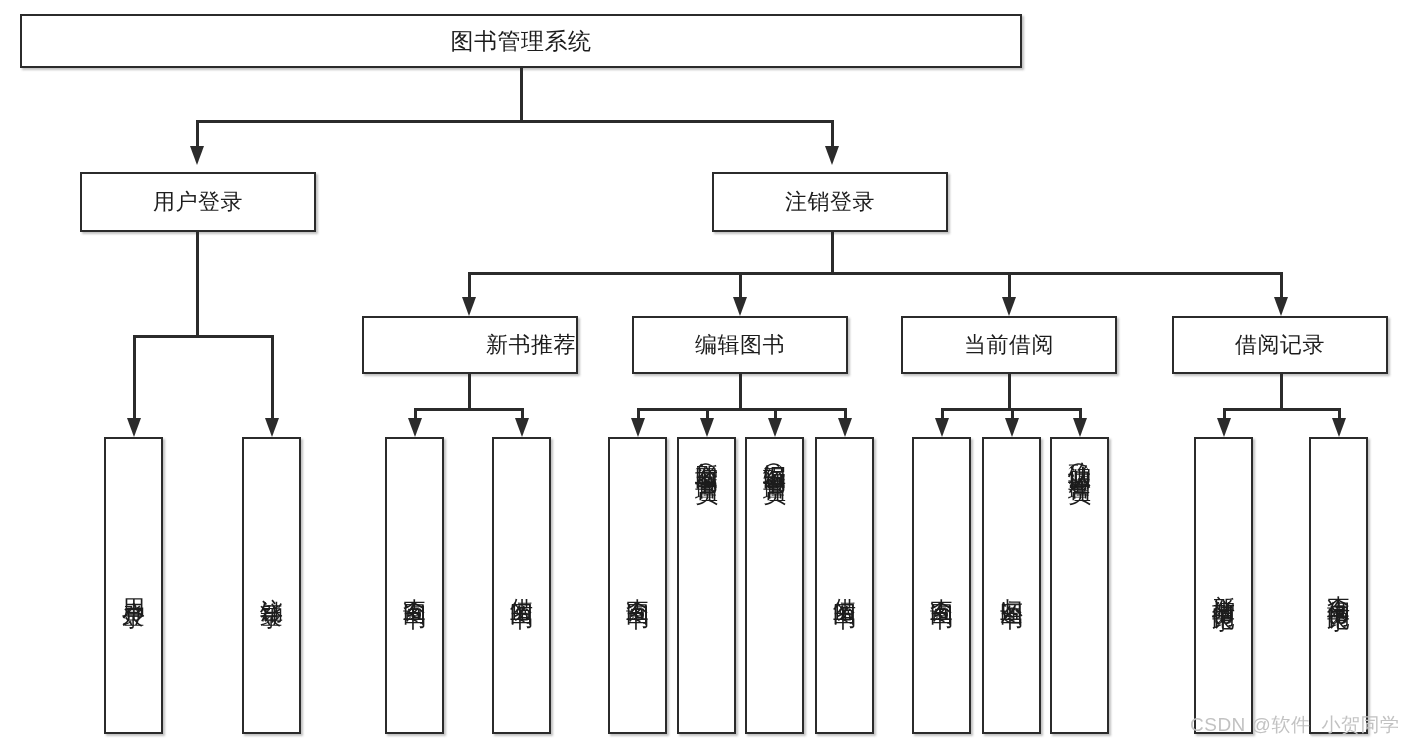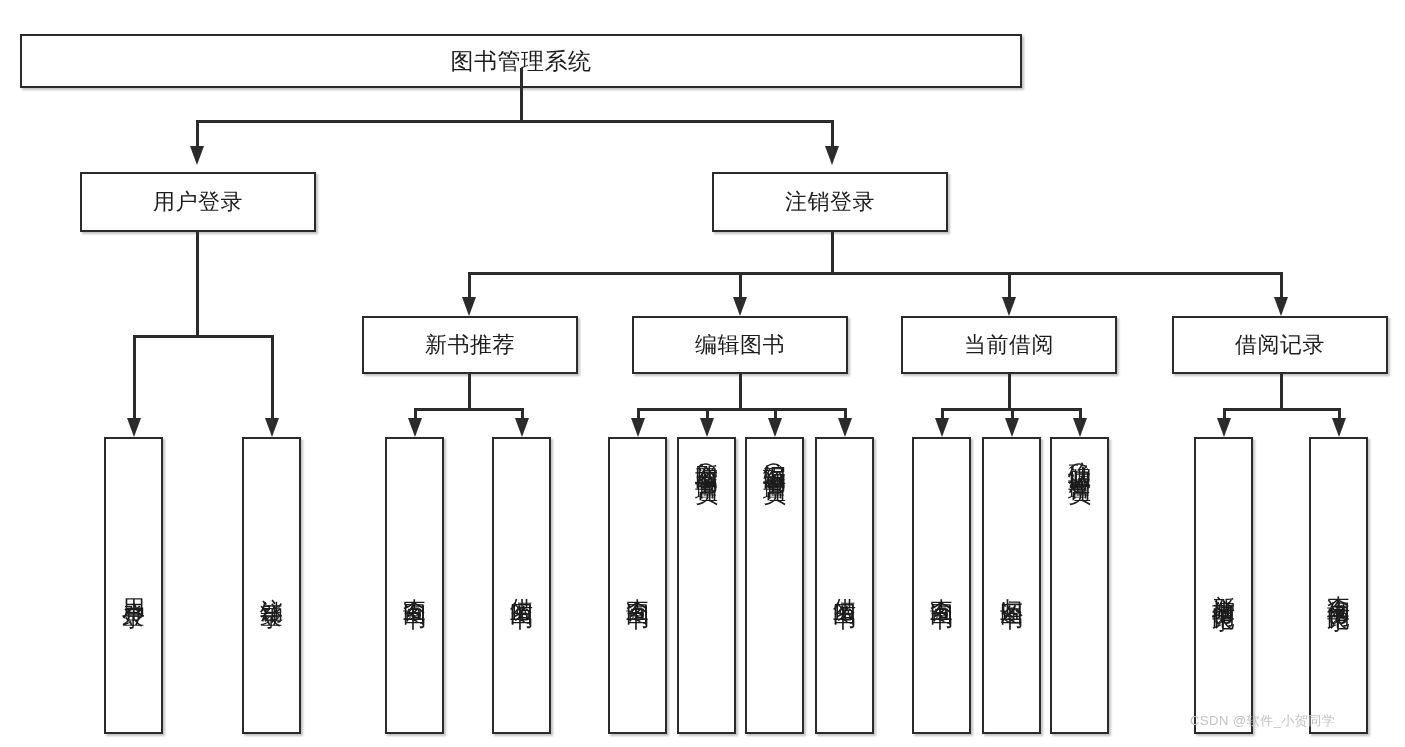--- a/index.html
+++ b/index.html
@@ -69,32 +69,32 @@
     position: absolute;
     width: 0;
     height: 0;
     border-left: 7.5px solid transparent;
     border-right: 7.5px solid transparent;
     border-top: 19px solid #2b2b2b;
   }
   
   .watermark {
     position: absolute;
-    font-size: 13px;
+    font-size: 19px;
     color: #c2c2c2;
     white-space: nowrap;
     letter-spacing: 0.5px;
   }
 </style>
 </head>
 <body>
 
 <div id="canvas">
 
-  <div class="node root horiz" style="left:20px; top:14px; width:1002px; height:54px;margin-top:20px;">
+  <div class="node root horiz" style="left:20px; top:14px; width:1002px; height:54px;">
     <span class="label">图书管理系统</span>
   </div>
 
   <div class="ln v" style="left:520px; top:68px; height:52px;"></div>
 
   <div class="ln h" style="left:196px; top:120px; width:637px;"></div>
   <div class="ln v" style="left:196px; top:120px; height:27px;"></div>
   <div class="arrow" style="left:190px; top:146px;"></div>
   <div class="ln v" style="left:831px; top:120px; height:27px;"></div>
   <div class="arrow" style="left:825px; top:146px;"></div>
@@ -117,21 +117,21 @@
   <div class="ln h" style="left:468px; top:272px; width:812px;"></div>
   <div class="ln v" style="left:468px; top:272px; height:26px;"></div>
   <div class="arrow" style="left:462px; top:297px;"></div>
   <div class="ln v" style="left:739px; top:272px; height:26px;"></div>
   <div class="arrow" style="left:733px; top:297px;"></div>
   <div class="ln v" style="left:1008px; top:272px; height:26px;"></div>
   <div class="arrow" style="left:1002px; top:297px;"></div>
   <div class="ln v" style="left:1280px; top:272px; height:26px;"></div>
   <div class="arrow" style="left:1274px; top:297px;"></div>
 
-  <div class="node horiz" style="left:362px; top:316px; width:216px; height:58px;">
+  <div class="node horiz" style="left:362px; top:316px; width:216px; height:58px;justify-content:flex-end;">
     <span class="label">新书推荐</span>
   </div>
   <div class="node horiz" style="left:632px; top:316px; width:216px; height:58px;">
     <span class="label">编辑图书</span>
   </div>
   <div class="node horiz" style="left:1172px; top:316px; width:216px; height:58px;">
     <span class="label">借阅记录</span>
   </div>
   <div class="node horiz" style="left:901px; top:316px; width:216px; height:58px;">
     <span class="label">当前借阅</span>

